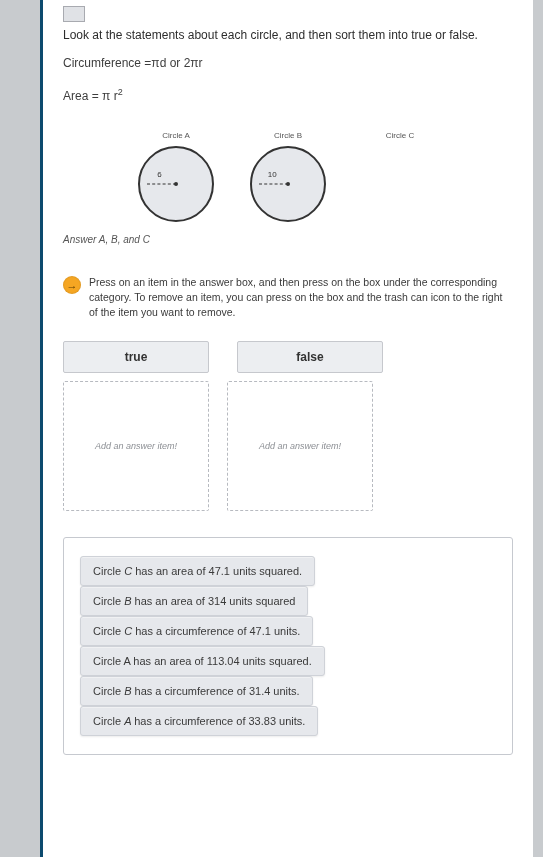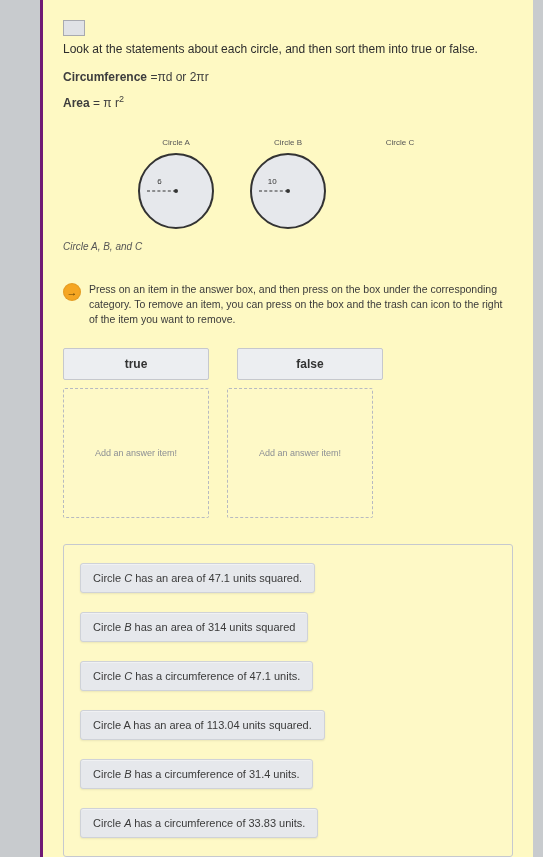--- a/index.html
+++ b/index.html
@@ -8,34 +8,34 @@
     background:#c8cbce;
     font-family:Arial,Helvetica,sans-serif;
     color:#3d3d3d;
     box-sizing:border-box;
     position:relative;
     overflow:hidden;
   }
   .page{
     position:absolute;
     left:40px;right:10px;top:0;bottom:0;
-    background:#fef9c3;
-    border-left:3px solid #701a75;
-    padding:20px 20px 20px 20px;
+    background:#ffffff;
+    border-left:3px solid #0c4a6e;
+    padding:6px 20px 20px 20px;
     box-sizing:border-box;
   }
   .small-top{
     width:20px;height:14px;
     border:1px solid #a8aab0;
     background:#e0e2e6;
     margin-bottom:6px;
   }
   .intro{font-size:12px;color:#2d2d2d;margin:6px 0 14px 0}
   .formula{font-size:12px;margin:4px 0}
-  .formula b{font-weight:bold}
+  .formula b{font-weight:normal}
   .sup{font-size:9px;vertical-align:super}
   .circles-wrap{
     display:flex;justify-content:center;gap:30px;
     margin:28px 0 12px 0;
   }
   .circcol{display:flex;flex-direction:column;align-items:center;width:82px}
   .circlabel{font-size:8px;color:#555;margin-bottom:6px}
   .circ{
     width:72px;height:72px;border:2px solid #333;border-radius:50%;
     position:relative;background:#e6e8ec;
@@ -66,26 +66,26 @@
     display:flex;align-items:center;justify-content:center;
     font-size:12px;font-weight:bold;color:#333;
   }
   .droprow{display:flex;gap:18px;margin-bottom:26px}
   .dropzone{
     width:144px;height:128px;
     border:1px dashed #b7bac0;border-radius:2px;
     display:flex;align-items:center;justify-content:center;
     background:rgba(255,255,255,.08);
   }
-  .placeholder{font-size:9px;color:#8c8f94}
+  .placeholder{font-size:9px;font-style:italic;color:#8c8f94}
   .banktitle{font-size:13px;font-weight:bold;color:#333;margin:0 0 14px 0}
   .bankwrap{
     border:1px solid #c6c9cf;border-radius:3px;
     padding:18px 16px;background:rgba(255,255,255,.06);
-    display:flex;flex-direction:column;gap:19px;align-items:flex-start;
+    display:flex;flex-direction:column;gap:0;align-items:flex-start;
   }
   .bankitem{
     display:inline-block;
     padding:8px 12px;
     background:#e6e8ec;
     border:1px solid #cfd2d8;
     border-radius:3px;
     font-size:11px;color:#3a3a3a;
     box-shadow:0 1px 0 rgba(255,255,255,.4) inset,0 1px 2px rgba(0,0,0,.08);
   }
@@ -97,21 +97,21 @@
 <div class="page">
 
   <div class="small-top"></div>
 
   <div class="intro">Look at the statements about each circle, and then sort them into true or false.</div>
 
   <div class="formula">
     <b>Circumference</b><span> =πd or 2πr</span>
   </div>
 
-  <div class="formula" style="margin-top:10px">
+  <div class="formula" style="margin-top:17px">
     <b>Area</b><span> = π r</span><span class="sup">2</span>
   </div>
 
   <div class="circles-wrap">
     <div class="circcol">
       <div class="circlabel">Circle A</div>
       <div class="circ">
         <div class="radline half"></div>
         <div class="dot center"></div>
         <div class="rval" style="left:24%">6</div>
@@ -123,21 +123,21 @@
         <div class="radline half"></div>
         <div class="dot center"></div>
         <div class="rval" style="left:22%">10</div>
       </div>
     </div>
     <div class="circcol">
       <div class="circlabel">Circle C</div>
     </div>
   </div>
 
-  <div class="caption">Circle A, B, and C</div>
+  <div class="caption">Answer A, B, and C</div>
 
   <div class="instrrow">
     <div class="arrowbadge">→</div>
     <div class="instr">Press on an item in the answer box, and then press on the box under the corresponding category. To remove an item, you can press on the box and the trash can icon to the right of the item you want to remove.</div>
   </div>
 
   <div class="sortrow">
     <div class="hdrbox">true</div>
     <div class="hdrbox">false</div>
   </div>

